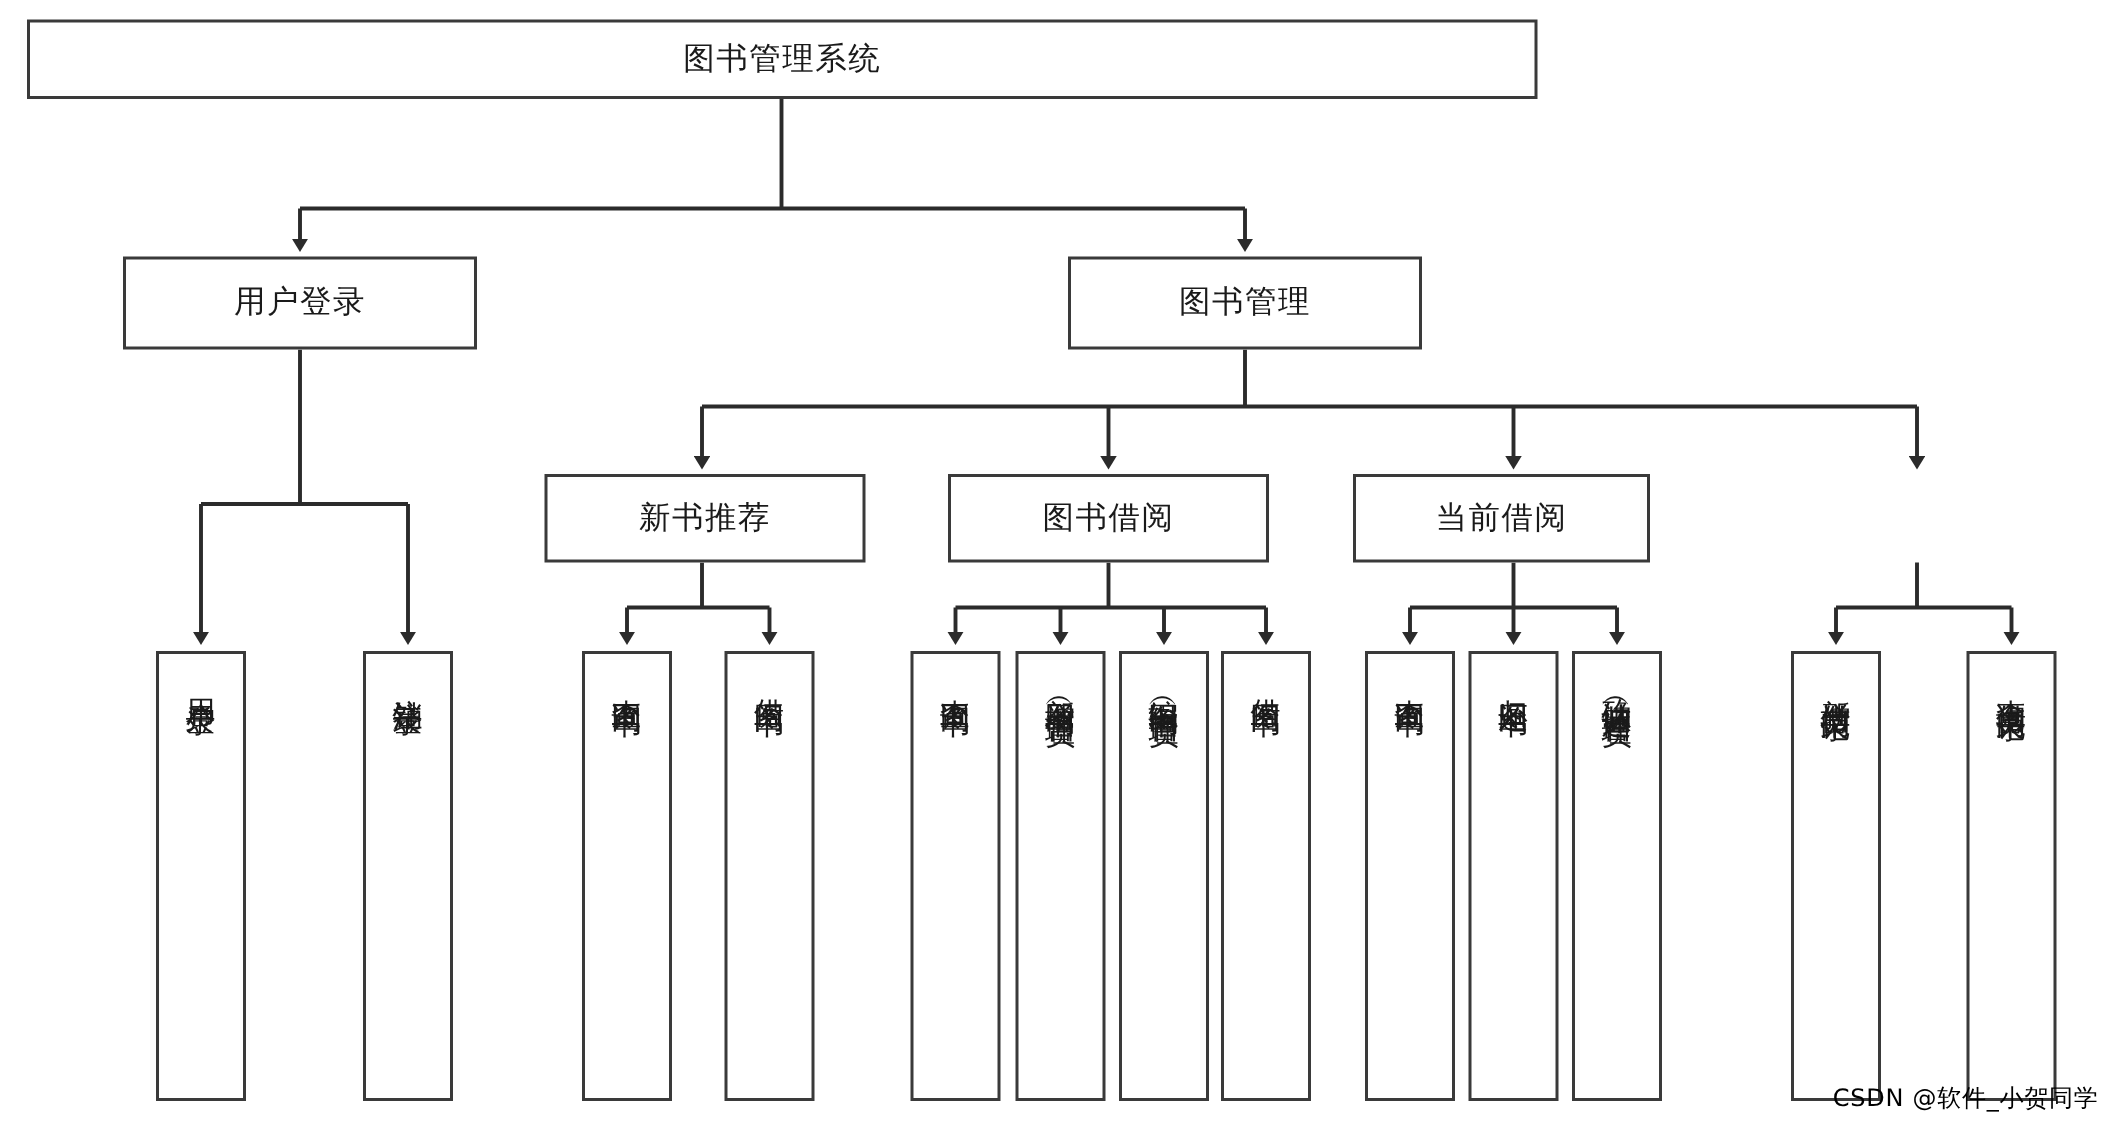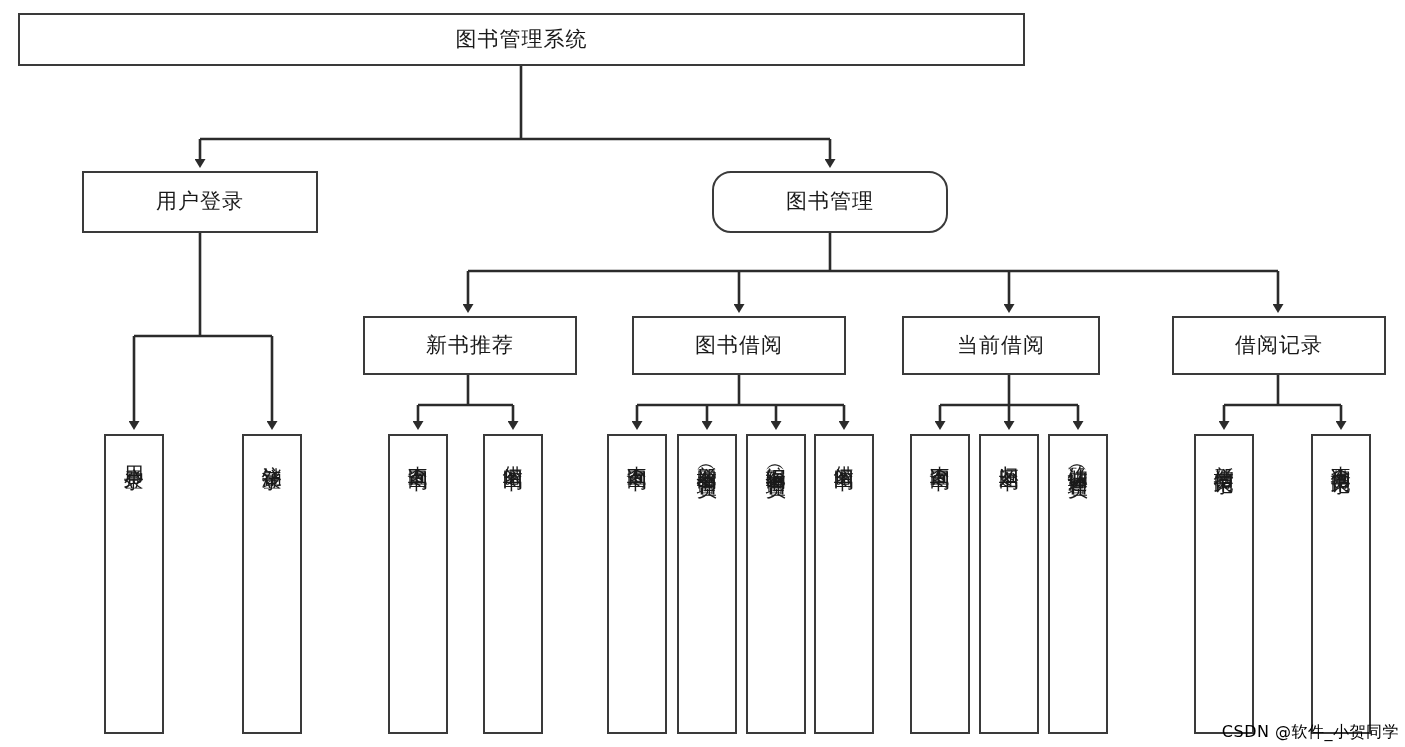--- a/index.html
+++ b/index.html
@@ -119,35 +119,32 @@
     </g>
   </svg>
 
   <div class="node horiz" style="left:18px; top:13px; width:1007px; height:53px;">
     <span>图书管理系统</span>
   </div>
 
   <div class="node horiz" style="left:82px; top:171px; width:236px; height:62px;">
     <span>用户登录</span>
   </div>
-  <div class="node horiz" style="left:712px; top:171px; width:236px; height:62px;border-radius:19px;">
+  <div class="node horiz" style="left:712px; top:171px; width:236px; height:62px;">
     <span>图书管理</span>
   </div>
 
   <div class="node horiz" style="left:363px; top:316px; width:214px; height:59px;">
     <span>新书推荐</span>
   </div>
   <div class="node horiz" style="left:632px; top:316px; width:214px; height:59px;">
     <span>图书借阅</span>
   </div>
   <div class="node horiz" style="left:902px; top:316px; width:198px; height:59px;">
     <span>当前借阅</span>
-  </div>
-  <div class="node horiz" style="left:1172px; top:316px; width:214px; height:59px;">
-    <span>借阅记录</span>
   </div>
 
   <div class="node vert" style="left:104px; top:434px; width:60px; height:300px;">
     <span class="vlabel">用户登录</span>
   </div>
   <div class="node vert" style="left:242px; top:434px; width:60px; height:300px;">
     <span class="vlabel">注销登录</span>
   </div>
 
   <div class="node vert" style="left:388px; top:434px; width:60px; height:300px;">

